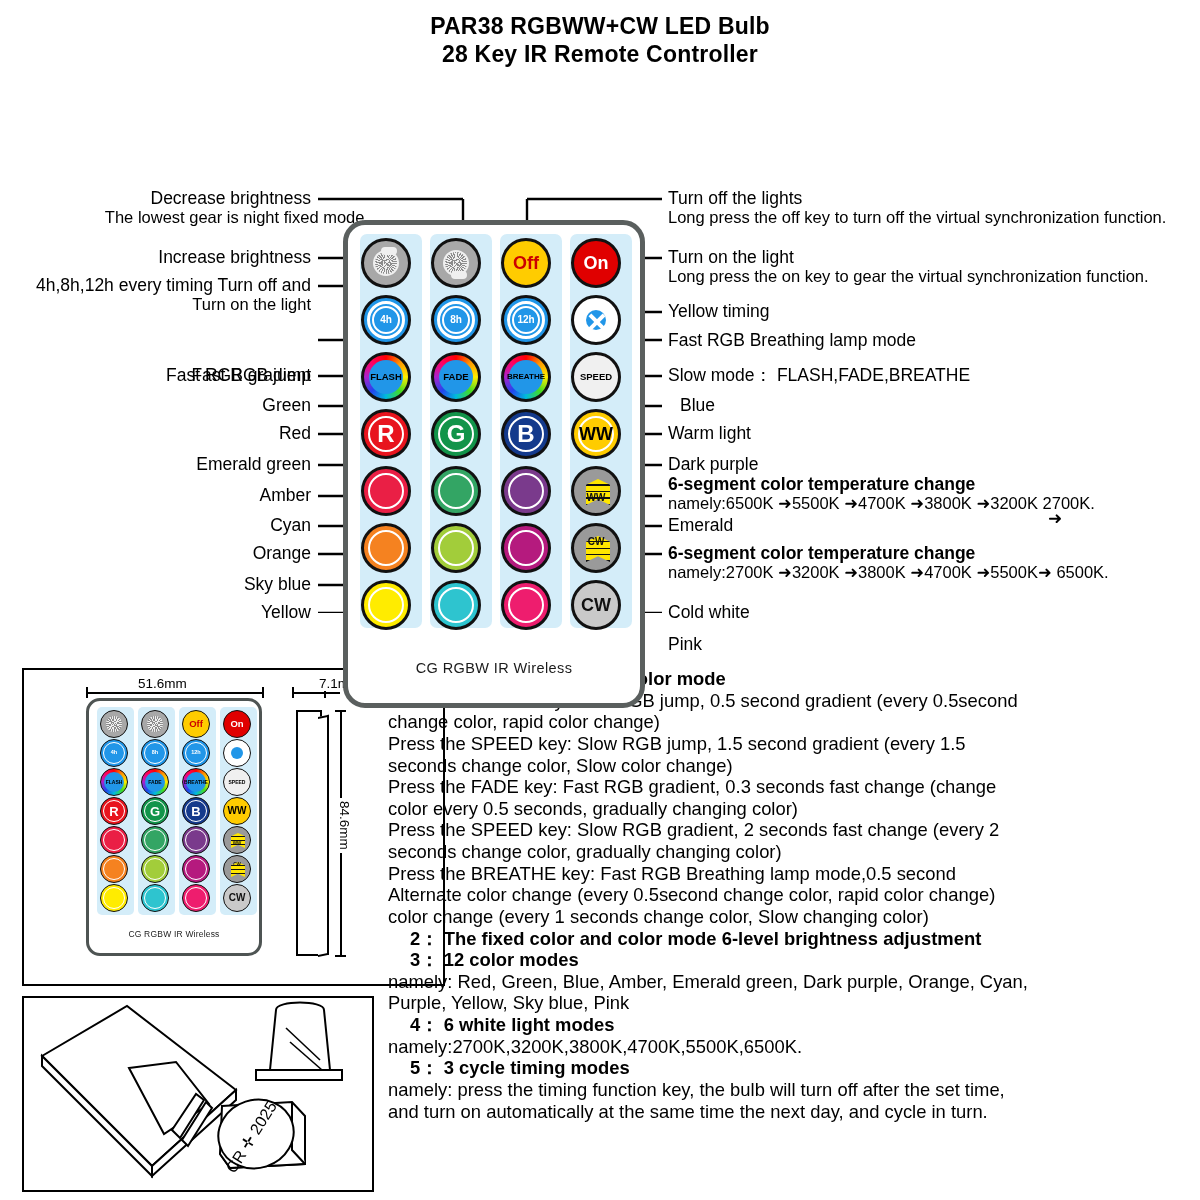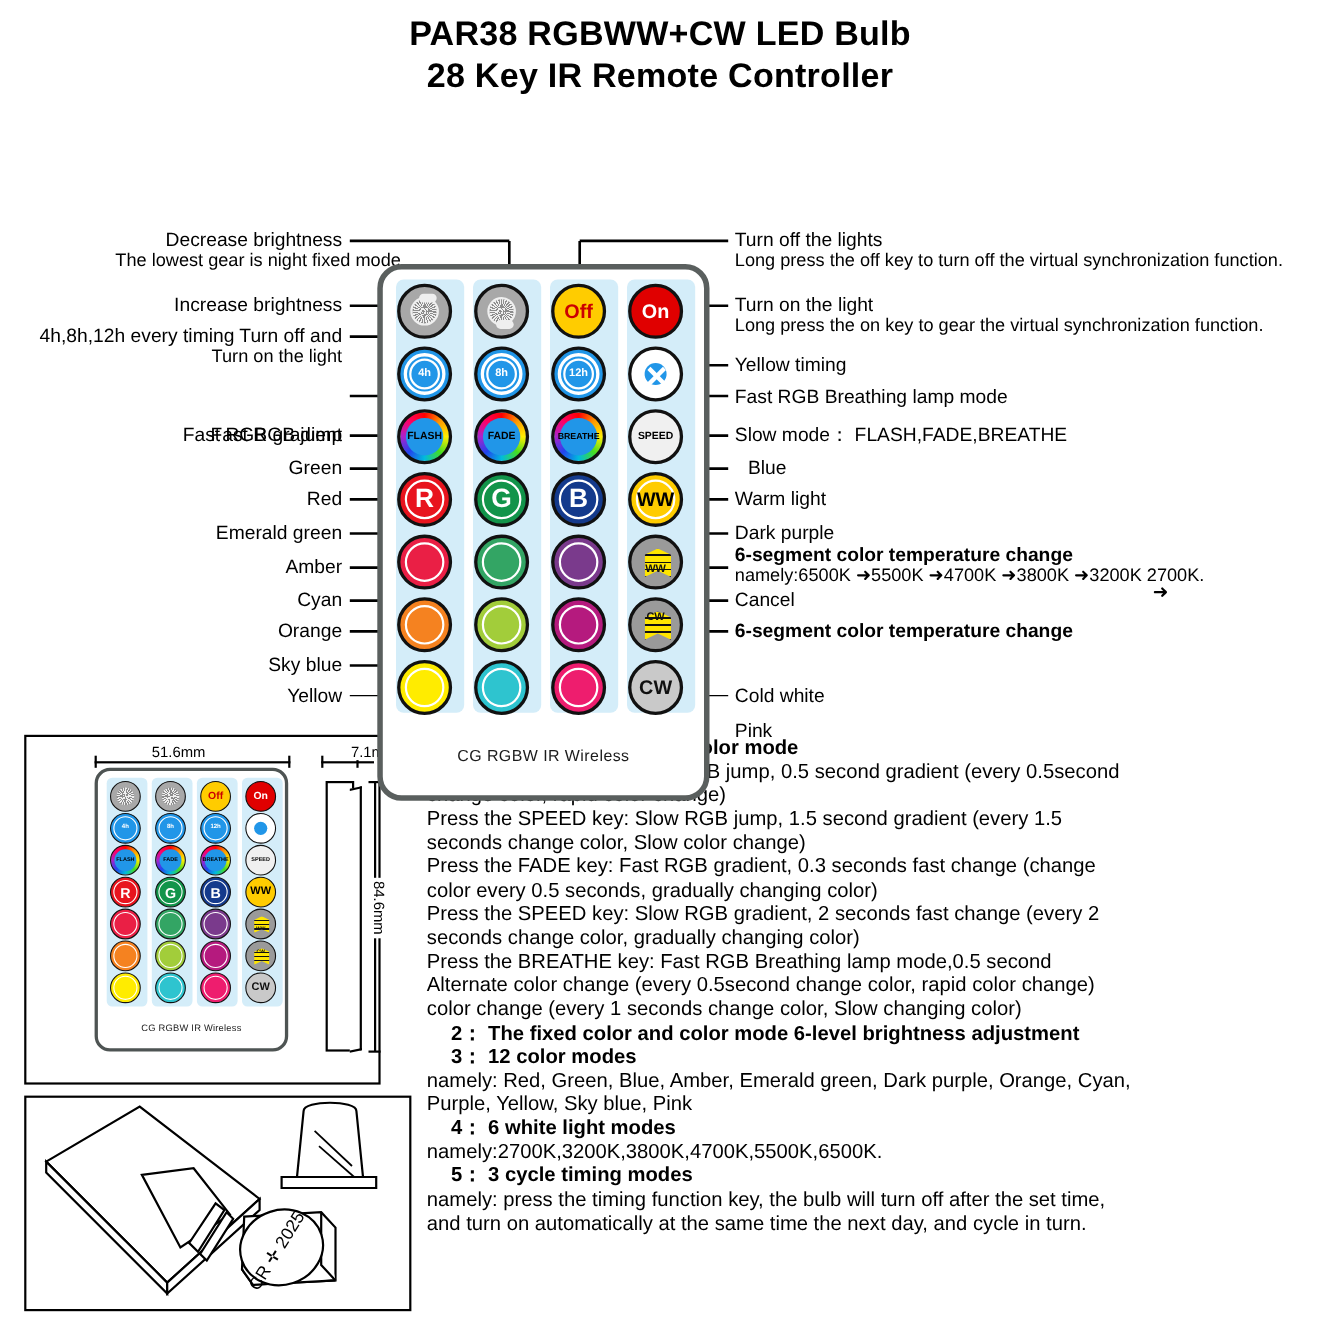--- a/index.html
+++ b/index.html
@@ -9,21 +9,21 @@
     background:#ffffff;
     font-family:"Liberation Sans", sans-serif;
     color:#000;
     position:relative;
     overflow:hidden;
   }
 
   
   #title-block { text-align:center; padding-top:12px; }
   #title-block .t-line {
-    font-size:31px; font-weight:bold; line-height:1.22;
+    font-size:23px; font-weight:bold; line-height:1.22;
     letter-spacing:0.2px;
   }
 
   
   #diagram { position:relative; width:1200px; height:545px; }
 
   
   #remote-main {
     position:absolute; left:343px; top:152px;
     width:302px; height:488px;
@@ -68,21 +68,21 @@
   }
   .lab.r { text-align:right; }
   .lab.l { text-align:left; }
   .lab .sub { font-size:16.5px; display:block; }
   .lab .bold { font-weight:bold; }
 
   
   #bottom { position:absolute; top:660px; left:0; width:1200px; height:540px; }
 
   .panel { position:absolute; border:2px solid #000; background:#fff; }
-  #panel-dims { left:22px; top:8px; width:324px; height:318px; }
+  #panel-dims { left:22px; top:8px; width:423px; height:318px; }
   #panel-batt { left:22px; top:336px; width:352px; height:196px; }
 
   
   #mini-remote {
     position:absolute; left:62px; top:28px;
     width:176px; height:258px;
     border:3px solid #4e5453; border-radius:14px; background:#fff;
   }
   #mini-keypad { position:absolute; left:7px; top:6px; width:162px; height:208px; }
   .mini-col-bg { position:absolute; top:0; width:37px; height:208px; background:#d4edf9; border-radius:5px; }
@@ -347,23 +347,24 @@
   <div class="lab l" style="left:668px;top:233px;">Yellow timing</div>
   <div class="lab l" style="left:668px;top:262px;">Fast RGB Breathing lamp mode</div>
   <div class="lab l" style="left:668px;top:297px;">Slow mode： FLASH,FADE,BREATHE</div>
   <div class="lab l" style="left:668px;top:327px;margin-left:12px;">Blue</div>
   <div class="lab l" style="left:668px;top:355px;">Warm light</div>
   <div class="lab l" style="left:668px;top:386px;">Dark purple</div>
   <div class="lab l" style="left:668px;top:406px;">
     <span class="bold">6-segment color temperature change</span>
     <span class="sub">namely:6500K ➜5500K ➜4700K ➜3800K ➜3200K   2700K.</span>
   </div>
-  <div class="lab l" style="left:668px;top:447px;">Cancel</div>
+  <div class="lab l" style="left:668px;top:447px;">Emerald</div>
   <div class="lab l" style="left:668px;top:475px;">
     <span class="bold">6-segment color temperature change</span>
+    <span class="sub">namely:2700K ➜3200K ➜3800K ➜4700K ➜5500K➜ 6500K.</span>
   </div>
   <div class="lab l" style="left:668px;top:534px;">Cold white</div>
   <div class="lab l" style="left:668px;top:566px;">Pink</div>
 
   <div style="position:absolute;left:1048px;top:440px;font-size:17px;">➜</div>
 </div>
 
 <div id="bottom">
 
   <div class="panel" id="panel-dims">

